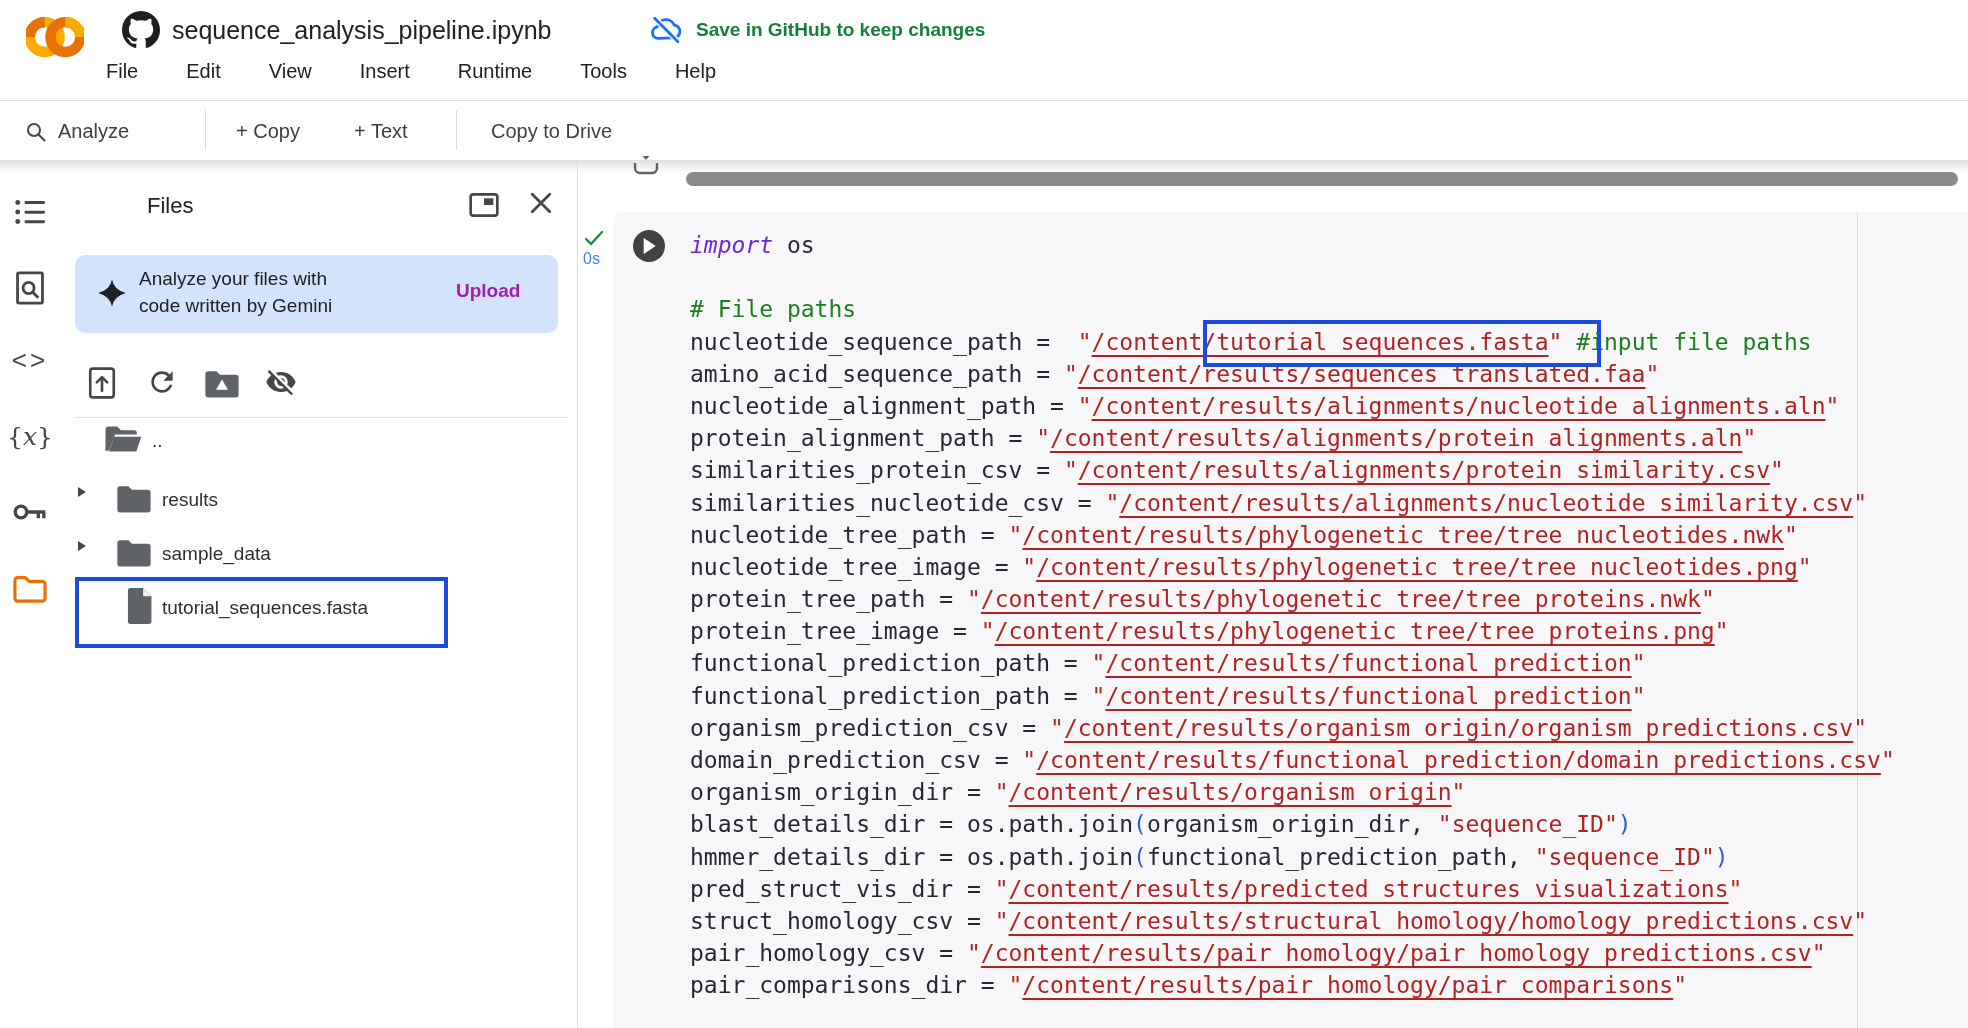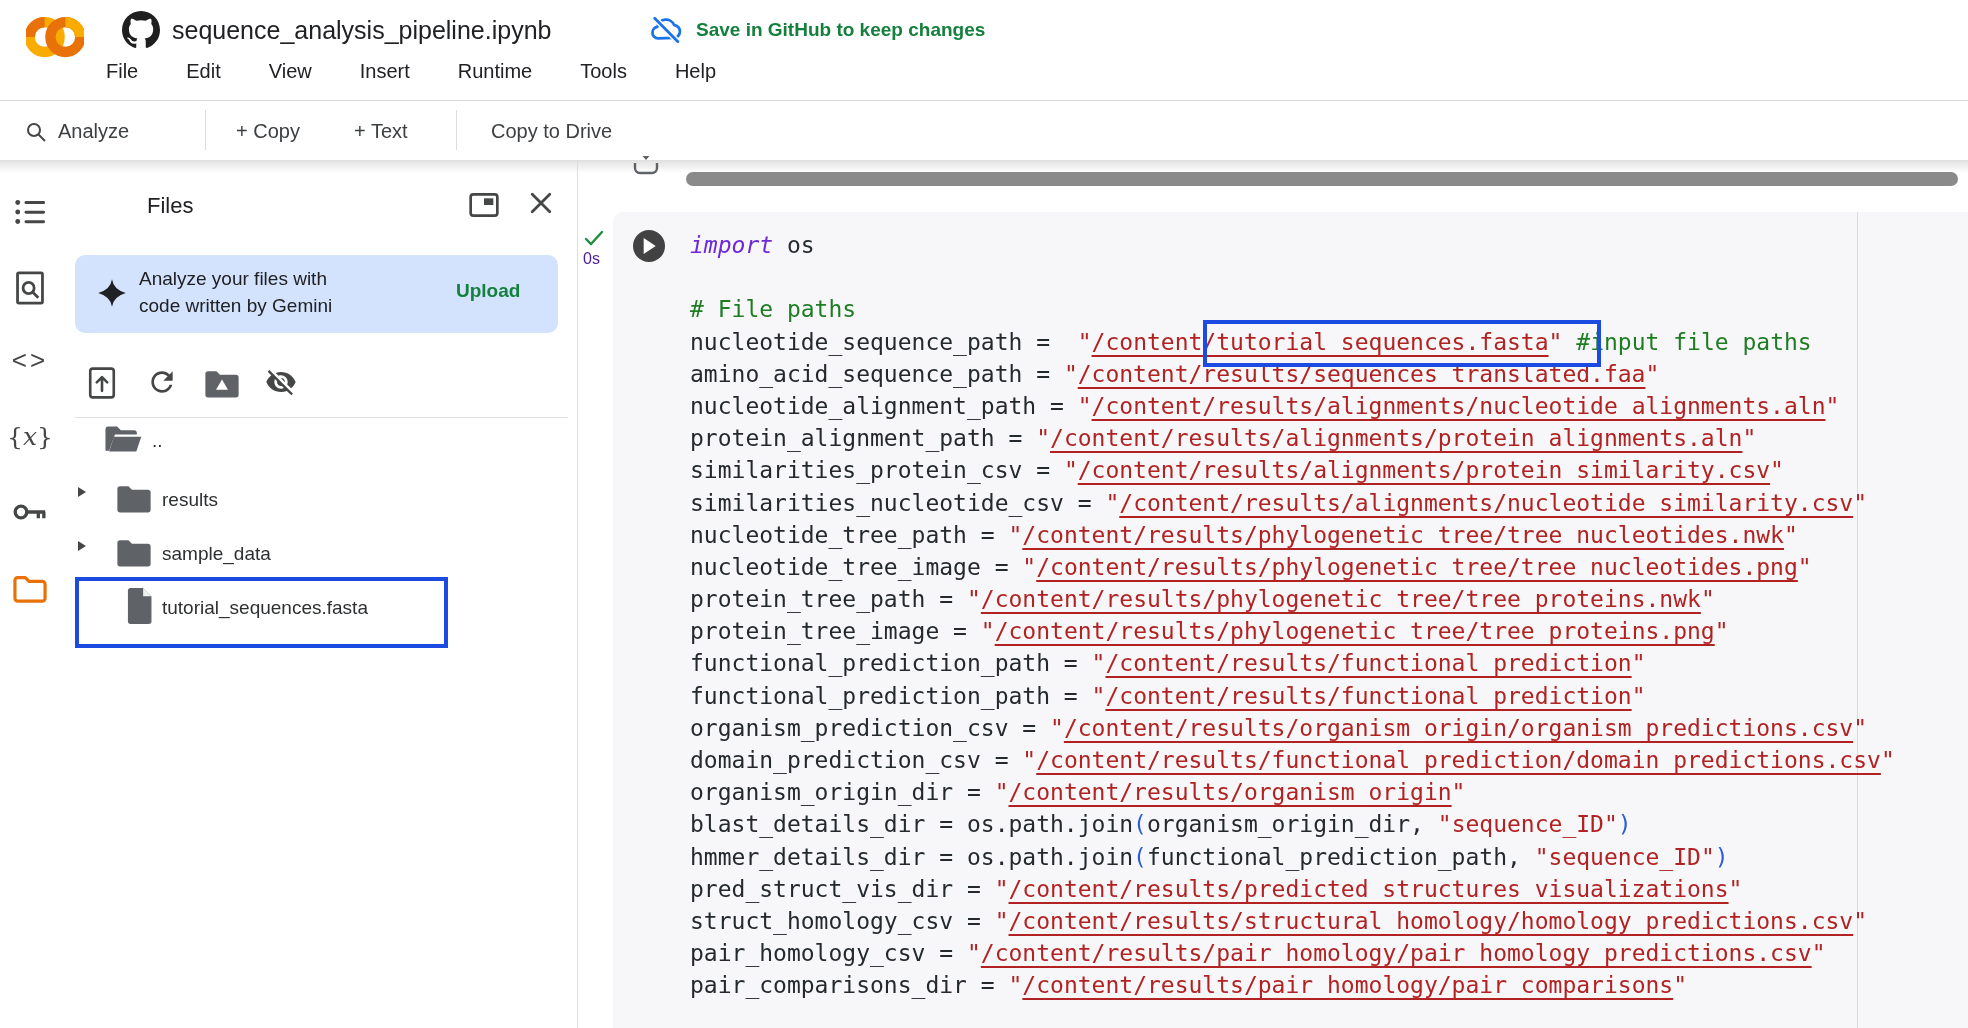--- a/index.html
+++ b/index.html
@@ -24,33 +24,33 @@
   
   .rail-ic{left:10px;width:40px;height:40px;display:flex;align-items:center;justify-content:center;}
   .vars-glyph{font-family:"DejaVu Serif",serif;font-size:25px;color:#444746;}
   .code-glyph{font-size:26px;color:#444746;letter-spacing:3px;font-weight:500;}
 
   
   .panel-title{left:112px;top:193px;font-size:22px;font-weight:500;color:#202124;margin-left:35px;}
   .gemini{left:75px;top:255px;width:483px;height:78px;background:#d3e3fd;border-radius:10px;}
   .gemini-sparkle{left:22px;top:22px;}
   .gemini-text{left:64px;top:10px;font-size:19px;line-height:27px;color:#202124;}
-  .gemini-upload{left:381px;top:25px;font-size:19px;font-weight:600;color:#15803d;cursor:pointer;}
+  .gemini-upload{left:381px;top:25px;font-size:19px;font-weight:600;color:#a21caf;cursor:pointer;}
   .sb-divider{left:75px;top:417px;width:493px;height:1px;background:#e0e0e0;}
   .sb-right-divider{left:577px;top:160px;width:1px;height:868px;background:#dadce0;}
   .tree-label{font-size:19px;color:#2d2f31;}
   .caret{width:0;height:0;border-left:8px solid #444746;border-top:5.5px solid transparent;
          border-bottom:5.5px solid transparent;}
   .blue-box{border:4px solid #1b4be0;box-sizing:border-box;background:transparent;}
 
   
   .hscrollbar{left:686px;top:172px;width:1272px;height:14px;background:#8a8a8a;border-radius:7px;}
   .cell-bg{left:613px;top:212px;width:1355px;height:816px;background:#f7f7f9;border-top-left-radius:10px;}
   .ruler{left:1857px;top:212px;width:1px;height:816px;background:#dcdcdc;}
-  .exec-time{left:583px;top:250px;font-size:16px;color:#4c1d95;}
+  .exec-time{left:583px;top:250px;font-size:16px;color:#3b82f6;}
   .run-btn{left:633px;top:230px;width:32px;height:32px;border-radius:50%;background:#424242;
            display:flex;align-items:center;justify-content:center;cursor:pointer;}
 
   
   .code{left:690px;top:229px;font-family:"DejaVu Sans Mono",monospace;font-size:23px;
         line-height:32.2px;white-space:pre;}
   .code-line{height:32.2px;}
   .tn{color:#24292e;}
   .tk{color:#6d28d9;font-style:italic;}
   .tc{color:#1e7d22;}

